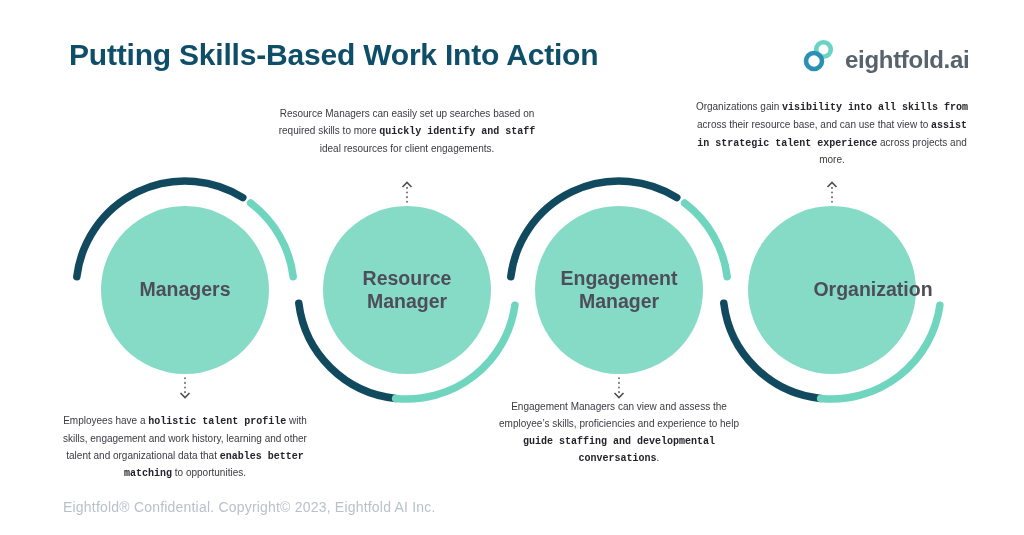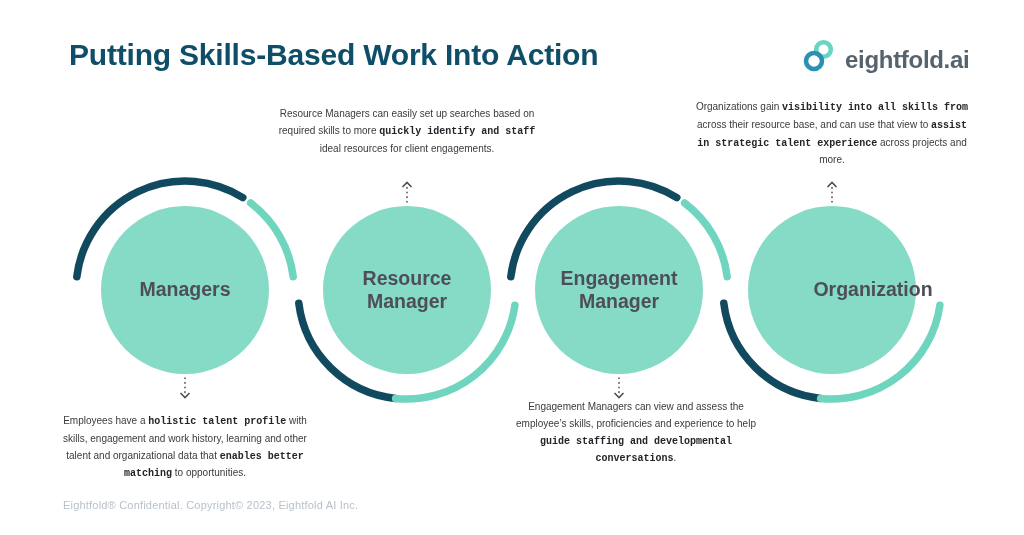--- a/index.html
+++ b/index.html
@@ -45,21 +45,21 @@
     color:var(--label,#4E4E58);
   }
   .note {
     position:absolute; text-align:center;
     font-size:10px; line-height:16.8px;
     color:var(--body,#3A3A40);
   }
   .note b { font-weight:700; color:var(--body_bold,#232329);font-family:Liberation Mono, monospace; }
   .footer {
     position:absolute; left:63px; top:499px;
-    font-size:11px; letter-spacing:0.2px;
+    font-size:14px; letter-spacing:0.2px;
     color:var(--footer_text,#B8C1CB);
   }
 </style>
 </head>
 <body>
 
 <main>
 
   <h1 class="page-title">Putting Skills-Based Work Into Action</h1>
 
@@ -98,21 +98,21 @@
   <svg class="stage-svg" style="left:499px" viewBox="0 0 240 240">
     <path class="arc arc-dark" d="M 11.8 106.7 A 109 109 0 0 1 177.8 27.6"></path>
     <path class="arc arc-light" d="M 185.6 33 A 109 109 0 0 1 228.2 106.7"></path>
     <circle class="stage-circle" cx="120" cy="120" r="84"></circle>
     <g>
       <line class="arrow-line" x1="120" y1="208" x2="120" y2="223"></line>
       <polyline class="arrow-head" points="115.5,223 120,227.5 124.5,223"></polyline>
     </g>
   </svg>
   <div class="circle-label" style="left:534px">Engagement Manager</div>
-  <div class="note" style="left:510px; top:399px; width:252px"><span>Engagement Managers can view and assess the employee’s skills, proficiencies and experience to help </span><b>guide staffing and developmental conversations</b><span>.</span></div>
+  <div class="note" style="left:493px; top:399px; width:252px"><span>Engagement Managers can view and assess the employee’s skills, proficiencies and experience to help </span><b>guide staffing and developmental conversations</b><span>.</span></div>
 
   <svg class="stage-svg" style="left:712px" viewBox="0 0 240 240">
     <path class="arc arc-dark" d="M 11.8 133.3 A 109 109 0 0 0 108.6 228.4"></path>
     <path class="arc arc-light" d="M 108.6 228.4 A 109 109 0 0 0 227.9 135.2"></path>
     <circle class="stage-circle" cx="120" cy="120" r="84"></circle>
     <g>
       <line class="arrow-line" x1="120" y1="32" x2="120" y2="17"></line>
       <polyline class="arrow-head" points="115.5,17 120,12.5 124.5,17"></polyline>
     </g>
   </svg>

